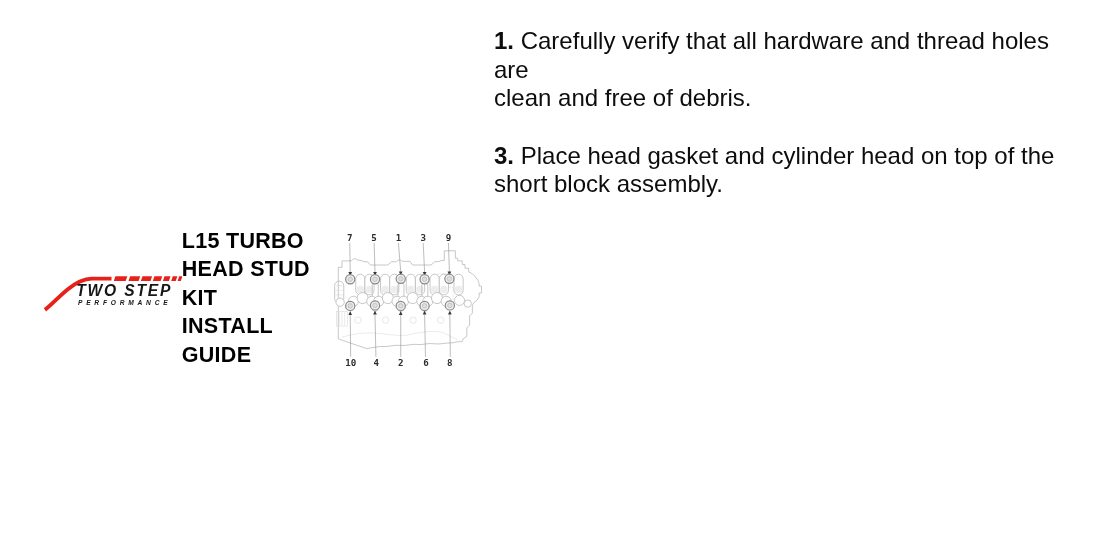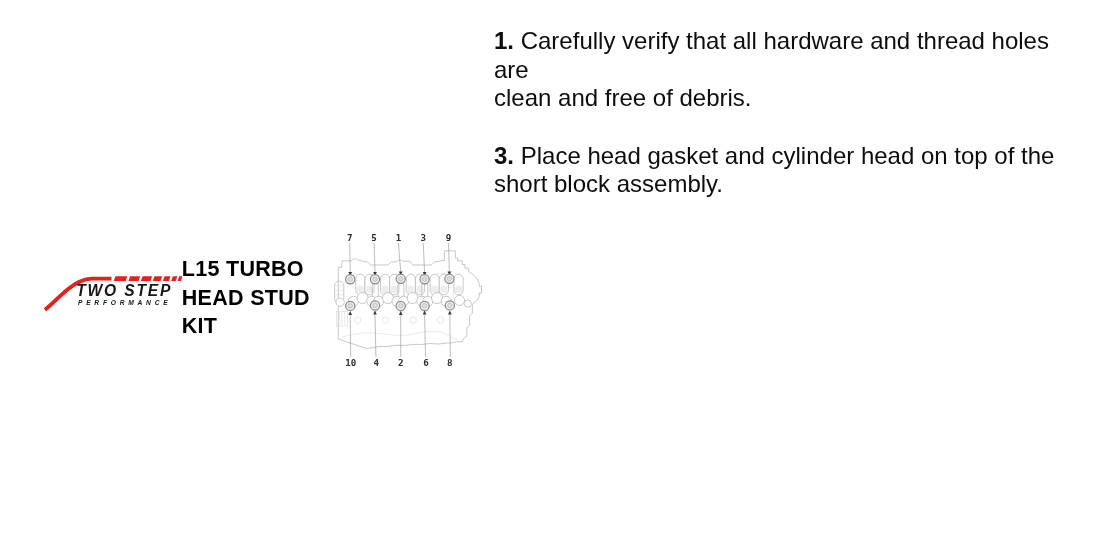--- a/index.html
+++ b/index.html
@@ -45,20 +45,21 @@
       <polygon points="262.5,14 275.5,14 272,24 259,24" fill="#e8201a"></polygon>
       <polygon points="280.5,14 290.5,14 287,24 277,24" fill="#e8201a"></polygon>
       <polygon points="294.5,14 301.5,14 298,24 291,24" fill="#e8201a"></polygon>
     </g>
     <text class="brand-main" x="70" y="57">TWO STEP</text>
     <text class="brand-sub" x="74" y="77">PERFORMANCE</text>
   </svg>
 
   <div class="heading">
     <div>L15 TURBO HEAD STUD KIT</div>
+    <div>INSTALL GUIDE</div>
   </div>
 
   <svg class="diagram-svg" viewBox="0 0 360 310">
 
     <g>
       <path class="outline" d="M 42,242 L 42,86 L 50,86 L 50,72 L 62,72 L 70,72
         C 74,67 80,66 84,70 L 92,71 L 98,74
         L 106,74 L 112,81 L 150,81 L 158,74
         L 168,74 C 172,69 178,69 182,73 L 190,73
         L 198,73 L 204,81 L 244,81 L 252,74

